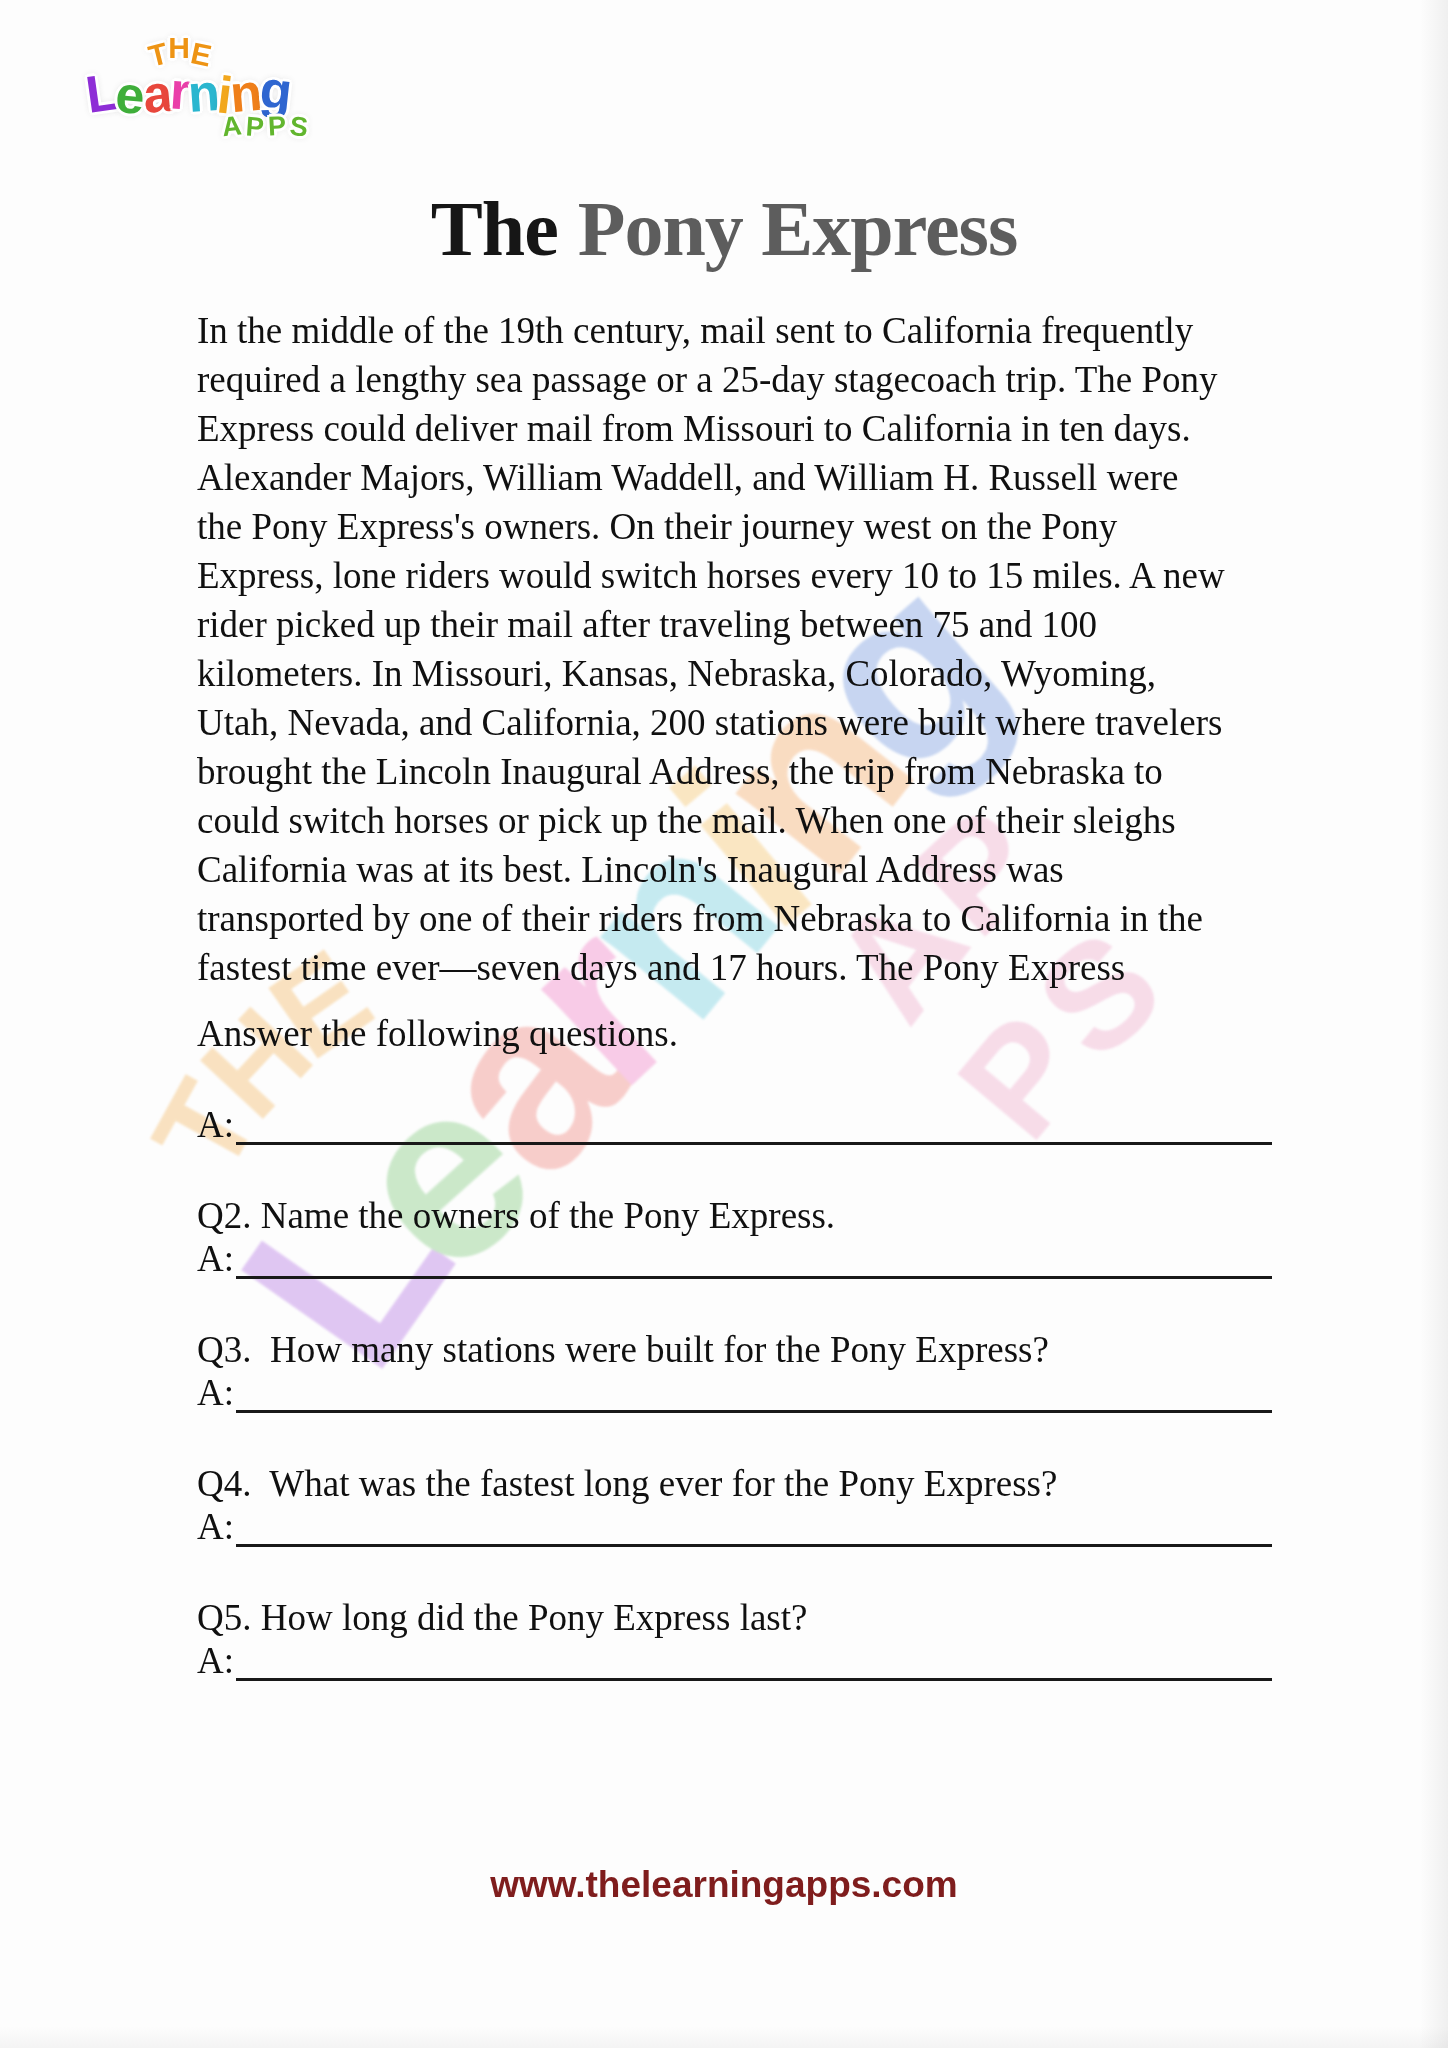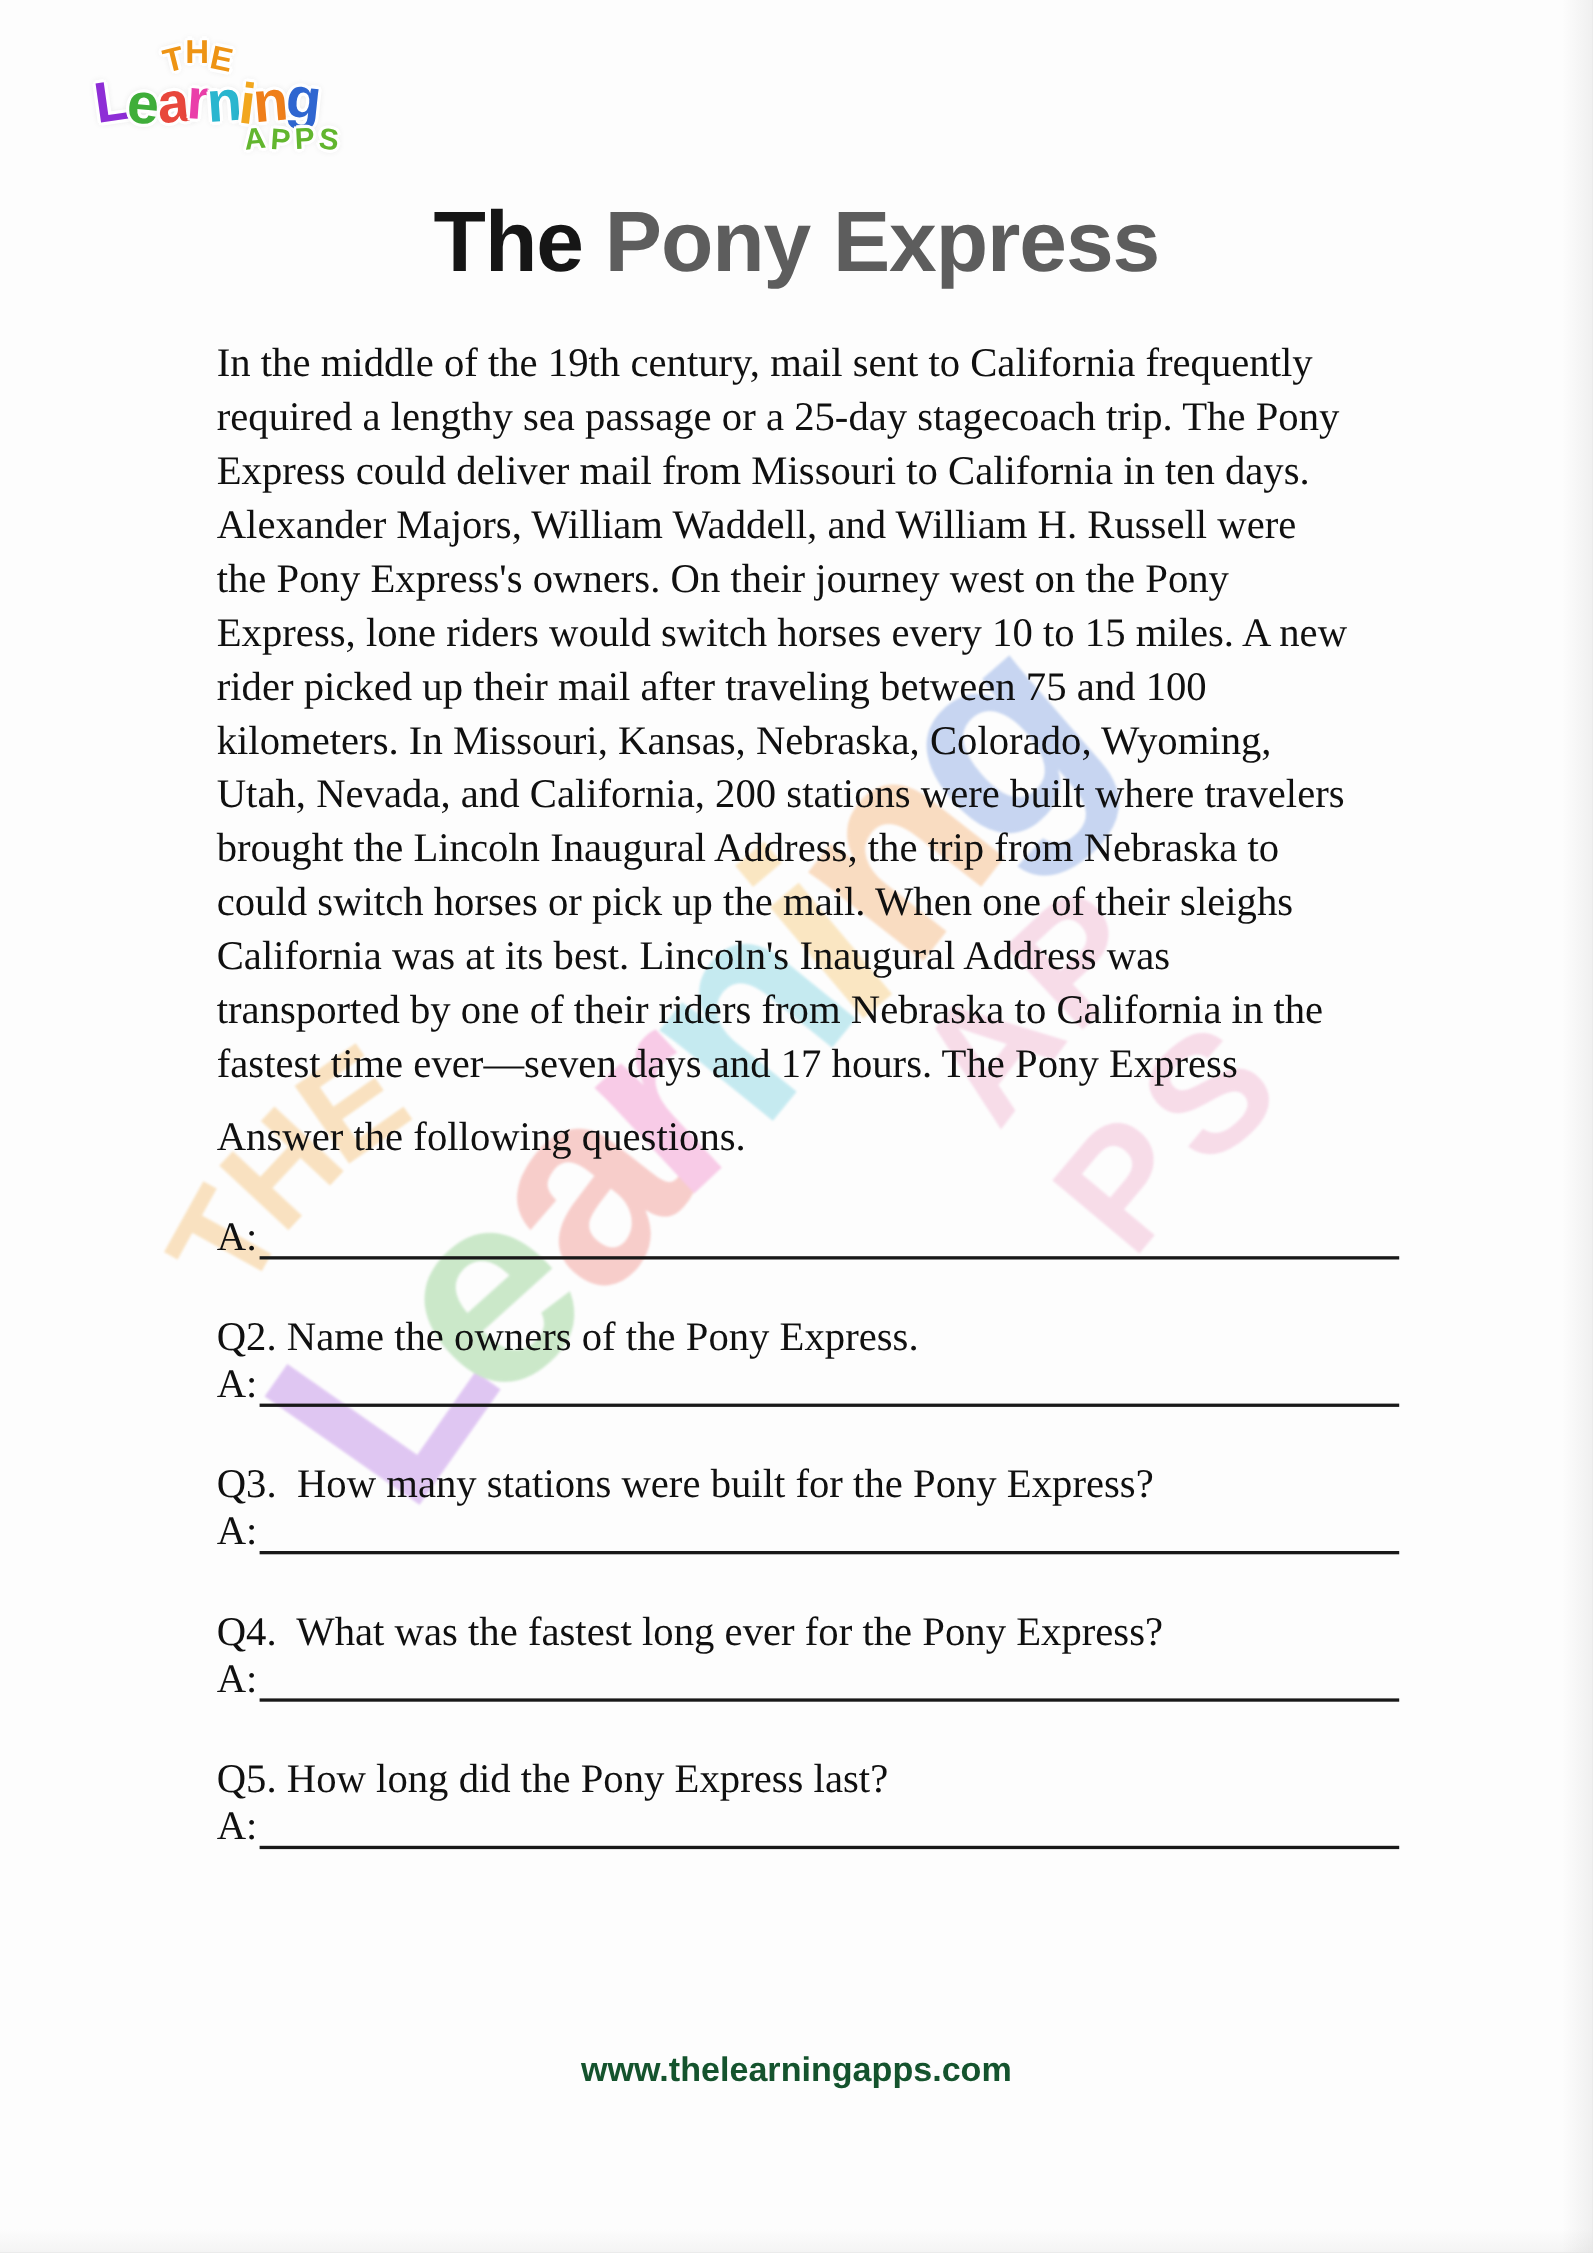--- a/index.html
+++ b/index.html
@@ -55,23 +55,23 @@
     opacity:.26;filter:blur(1.2px);
     z-index:0;pointer-events:none;
   }
   .watermark .bubble-the{font-size:125px;margin-left:46px;}
   .watermark .bubble-word{font-size:250px;letter-spacing:-12px;margin-top:-10px;}
   .watermark .bubble-apps{font-size:150px;letter-spacing:12px;margin-left:630px;margin-top:-42px;}
   .watermark .bubble-apps .bub{color:#e77fb0;}
 
   
   .title{
-    position:absolute;top:180px;left:0;right:0;margin:0;
+    position:absolute;top:190px;left:0;right:0;margin:0;
     text-align:center;z-index:1;
-    font-family:Liberation Sans, sans-serif;
+    font-family:Liberation Serif, serif;
     font-weight:bold;font-size:78px;letter-spacing:-1px;line-height:1;
   }
   .title .t1{color:#161616;}
   .title .t2{color:#5d5d5d;margin-left:20px;}
 
   
   .content{
     position:absolute;left:178px;right:176px;top:306px;z-index:1;
     font-family:"Liberation Serif",serif;
     font-size:37px;color:#101010;margin-left:19px;
@@ -83,21 +83,21 @@
   .q-line{line-height:46px;white-space:pre;}
   .a-row{display:flex;align-items:flex-end;height:40px;}
   .a-label{line-height:40px;}
   .a-line{flex:1;border-bottom:3px solid #191919;margin-left:2px;height:34px;}
 
   
   .footer{
     position:absolute;top:1864px;left:0;right:0;z-index:1;
     text-align:center;
     font-family:"Liberation Sans",sans-serif;
-    font-weight:bold;font-size:31px;color:#14532d;
+    font-weight:bold;font-size:37px;color:#7f1d1d;
   }
 
   
   .scan-edge-right{
     position:absolute;top:0;right:0;bottom:0;width:28px;z-index:3;
     background:linear-gradient(to right,rgba(120,120,120,0),rgba(120,120,120,.10));
     pointer-events:none;
   }
   .scan-edge-bottom{
     position:absolute;left:0;right:0;bottom:0;height:22px;z-index:3;

